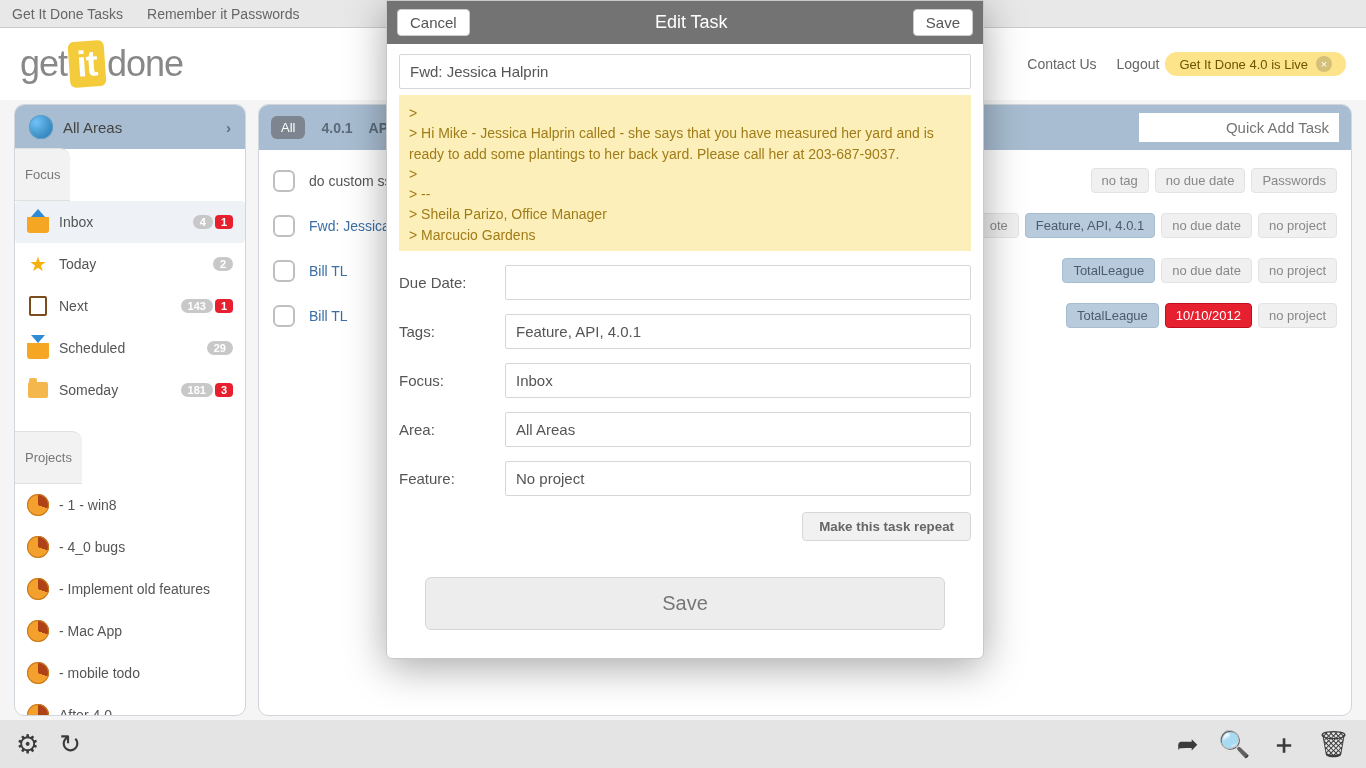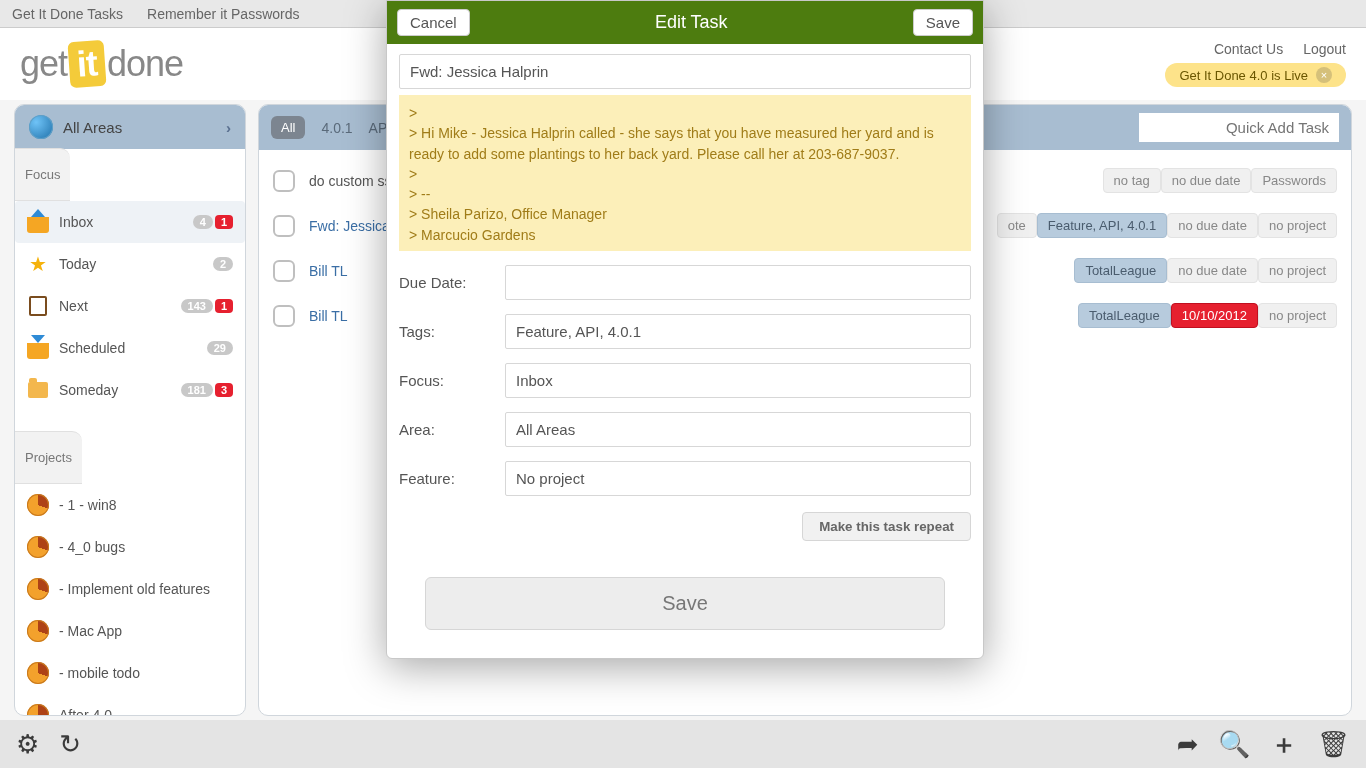--- a/index.html
+++ b/index.html
@@ -7,21 +7,21 @@
 
 
 .topstrip { background: #e8e8e8; height: 28px; display: flex; align-items: center; padding: 0 12px; gap: 24px; border-bottom: 1px solid #ccc; }
 .topstrip a { color: #666; text-decoration: none; font-size: 14px; }
 
 
 .header { height: 72px; display: flex; align-items: center; justify-content: space-between; padding: 0 20px; background: #fff; }
 .logo { display: flex; align-items: center; }
 .logo-text { font-size: 36px; font-weight: 300; color: #888; letter-spacing: -1px; }
 .logo-it { display: inline-block; background: #f4cb3a; color: #fff; padding: 2px 8px; border-radius: 6px; transform: rotate(-4deg); font-weight: 700; margin: 0 2px; }
-.header-right { display: flex; flex-direction: column; align-items: flex-end; gap: 6px; }
+.header-right { display: flex; flex-direction: row; align-items: center; gap: 6px; }
 .header-links { display: flex; gap: 20px; }
 .header-links a { color: #666; text-decoration: none; }
 .live-badge { background: #fde38a; color: #6a5600; padding: 4px 14px; border-radius: 14px; font-size: 13px; display: flex; align-items: center; gap: 8px; }
 .live-badge .x { width: 16px; height: 16px; border-radius: 50%; background: #d5c07a; color: #fff; display: inline-flex; align-items: center; justify-content: center; font-size: 11px; }
 
 
 .main { display: flex; height: 620px; padding: 0 8px; }
 .sidebar { width: 232px; background: #fff; border: 1px solid #d0d6dc; border-radius: 10px; margin: 4px 6px; overflow: hidden; display: flex; flex-direction: column; }
 .area-row { background: #a8bdd1; padding: 10px 14px; display: flex; align-items: center; gap: 10px; color: #444; font-size: 15px; }
 .area-row .globe { width: 24px; height: 24px; border-radius: 50%; background: radial-gradient(circle at 30% 30%, #6fc3f7, #1e6fa8); box-shadow: 0 0 0 1px #5f9fc7 inset; }
@@ -41,41 +41,41 @@
 .book-ico { width: 18px; height: 20px; border: 2px solid #7a4c1e; background: #fff; border-radius: 2px; }
 .inbox-ico, .sched-ico { width: 22px; height: 16px; position: relative; }
 .inbox-ico::before, .sched-ico::before { content: ""; position: absolute; inset: 6px 0 0 0; background: #f5a623; border-radius: 0 0 3px 3px; }
 .inbox-ico::after { content: ""; position: absolute; left: 4px; top: -2px; width: 0; height: 0; border-left: 7px solid transparent; border-right: 7px solid transparent; border-bottom: 8px solid #2e8bd6; }
 .sched-ico::after { content: ""; position: absolute; left: 4px; top: -2px; width: 0; height: 0; border-left: 7px solid transparent; border-right: 7px solid transparent; border-top: 8px solid #2e8bd6; }
 
 
 .content { flex: 1; margin: 4px 6px; background: #fff; border: 1px solid #d0d6dc; border-radius: 10px; overflow: hidden; display: flex; flex-direction: column; }
 .content-header { background: #a8bdd1; padding: 8px 12px; display: flex; align-items: center; gap: 16px; }
 .filter-pill { background: #7c8590; color: #fff; padding: 4px 10px; border-radius: 6px; font-size: 13px; }
-.filter-tab { color: #5a6a7a; font-size: 14px; text-decoration: none; }
+.filter-tab { color: #5a6a7a; font-size: 14px; text-decoration: none; font-weight: bold; }
 .quick-add { margin-left: auto; }
 .quick-add input { width: 200px; border: none; padding: 6px 10px; font-size: 15px; color: #888; text-align: right; background: #fff; }
 .task-rows { padding: 8px 0; }
 .task-row { display: flex; align-items: center; padding: 10px 14px; gap: 14px; }
 .chk { width: 22px; height: 22px; border: 2px solid #bfbfbf; border-radius: 6px; flex-shrink: 0; }
 .task-title { flex: 1; color: #3a6ea5; }
 .task-title.dark { color: #555; }
 .pill { border-radius: 4px; padding: 4px 10px; font-size: 13px; color: #888; background: #f0f0f0; border: 1px solid #e3e3e3; white-space: nowrap; }
 .pill.blue { background: #b7cbdd; color: #4a5c6e; border-color: #a7bdd1; }
 .pill.red { background: #e6202f; color: #fff; border-color: #c01020; }
-.task-meta { display: flex; }
+.task-meta { display: flex; gap: 6px; }
 
 
 .bottombar { position: absolute; left: 0; right: 0; bottom: 0; height: 48px; background: #e4e4e4; display: flex; align-items: center; padding: 0 16px; gap: 20px; }
 .bottombar .spacer { flex: 1; }
 .bb-ico { font-size: 26px; color: #3b3b3b; cursor: pointer; }
 
 
 .modal { position: absolute; left: 386px; top: 0; width: 598px; background: #fff; border: 1px solid #c8c8c8; box-shadow: 0 8px 40px rgba(0,0,0,0.35); border-radius: 0 0 6px 6px; z-index: 50; }
-.modal-header { background: #4d7c0f; color: #fff; display: flex; align-items: center; justify-content: space-between; padding: 8px 10px; font-size: 18px; }
+.modal-header { background: #737373; color: #fff; display: flex; align-items: center; justify-content: space-between; padding: 8px 10px; font-size: 18px; }
 .modal-header button { background: #fff; border: 1px solid #ccc; color: #555; padding: 4px 12px; border-radius: 4px; font-size: 15px; cursor: pointer; font-family: inherit; }
 .modal-body { padding: 10px 12px 18px; }
 .modal-body input.title-input, .modal-body .field-row input, .modal-body .field-row .field-val { width: 100%; border: 1px solid #d7d7d7; padding: 8px 10px; font-size: 15px; color: #555; background: #fff; font-family: inherit; border-radius: 2px; }
 .note-box { background: #fcefb9; color: #a07c18; padding: 8px 10px; font-size: 14px; line-height: 1.45; margin-top: 6px; height: 156px; overflow: hidden; }
 .field-row { display: flex; align-items: center; margin-top: 14px; gap: 10px; }
 .field-row label { width: 96px; color: #555; font-size: 15px; }
 .field-row .field-wrap { flex: 1; }
 .repeat-row { display: flex; justify-content: flex-end; margin-top: 16px; }
 .repeat-btn { background: #f1f1f1; border: 1px solid #d6d6d6; color: #666; font-weight: bold; padding: 6px 16px; border-radius: 4px; cursor: pointer; font-family: inherit; margin-left: 20px; }
 .big-save { margin: 36px auto 10px; display: block; width: 520px; padding: 14px; font-size: 20px; color: #777; background: #ededed; border: 1px solid #d6d6d6; border-radius: 6px; cursor: pointer; font-family: inherit; }

